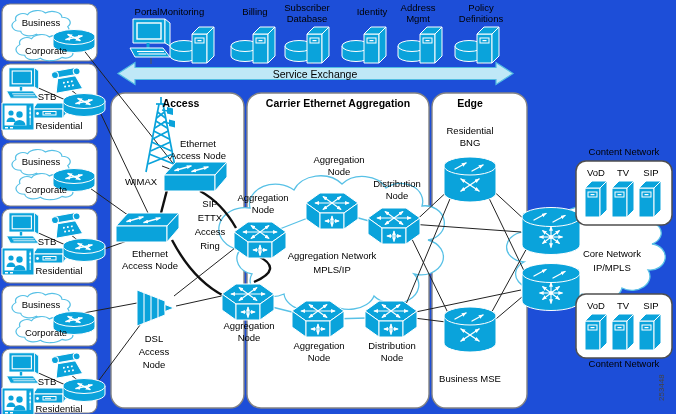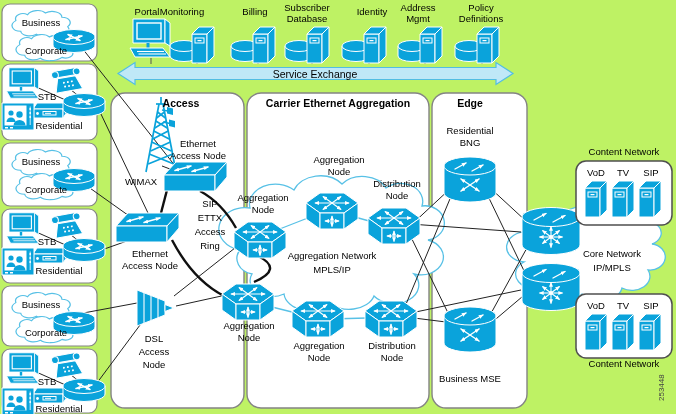--- a/index.html
+++ b/index.html
@@ -1,16 +1,16 @@
 <!DOCTYPE html>
 <html><head>
 <meta charset="utf-8">
 <style>
   html,body{margin:0;padding:0;background:#fff}
-  #stage{width:676px;height:414px;position:relative;background:#bef264;overflow:hidden}
+  #stage{width:676px;height:414px;position:relative;background:#1d4ed8;overflow:hidden}
   svg{display:block}
   text{font-family:"Liberation Sans",sans-serif;fill:#000}
   .lbl{font-size:9.5px;text-anchor:middle}
   .ttl{font-size:10.5px;font-weight:bold;text-anchor:middle}
   .big{font-size:10.5px;text-anchor:middle}
   .fig{font-size:8px;fill:#444}
   .ln{stroke:#222;stroke-width:1;fill:none}
   .tick{stroke:#555;stroke-width:1}
   .ring{stroke:#101010;stroke-width:2.4;fill:none}
   .bl{stroke:#58c1e6;stroke-width:1.3}

